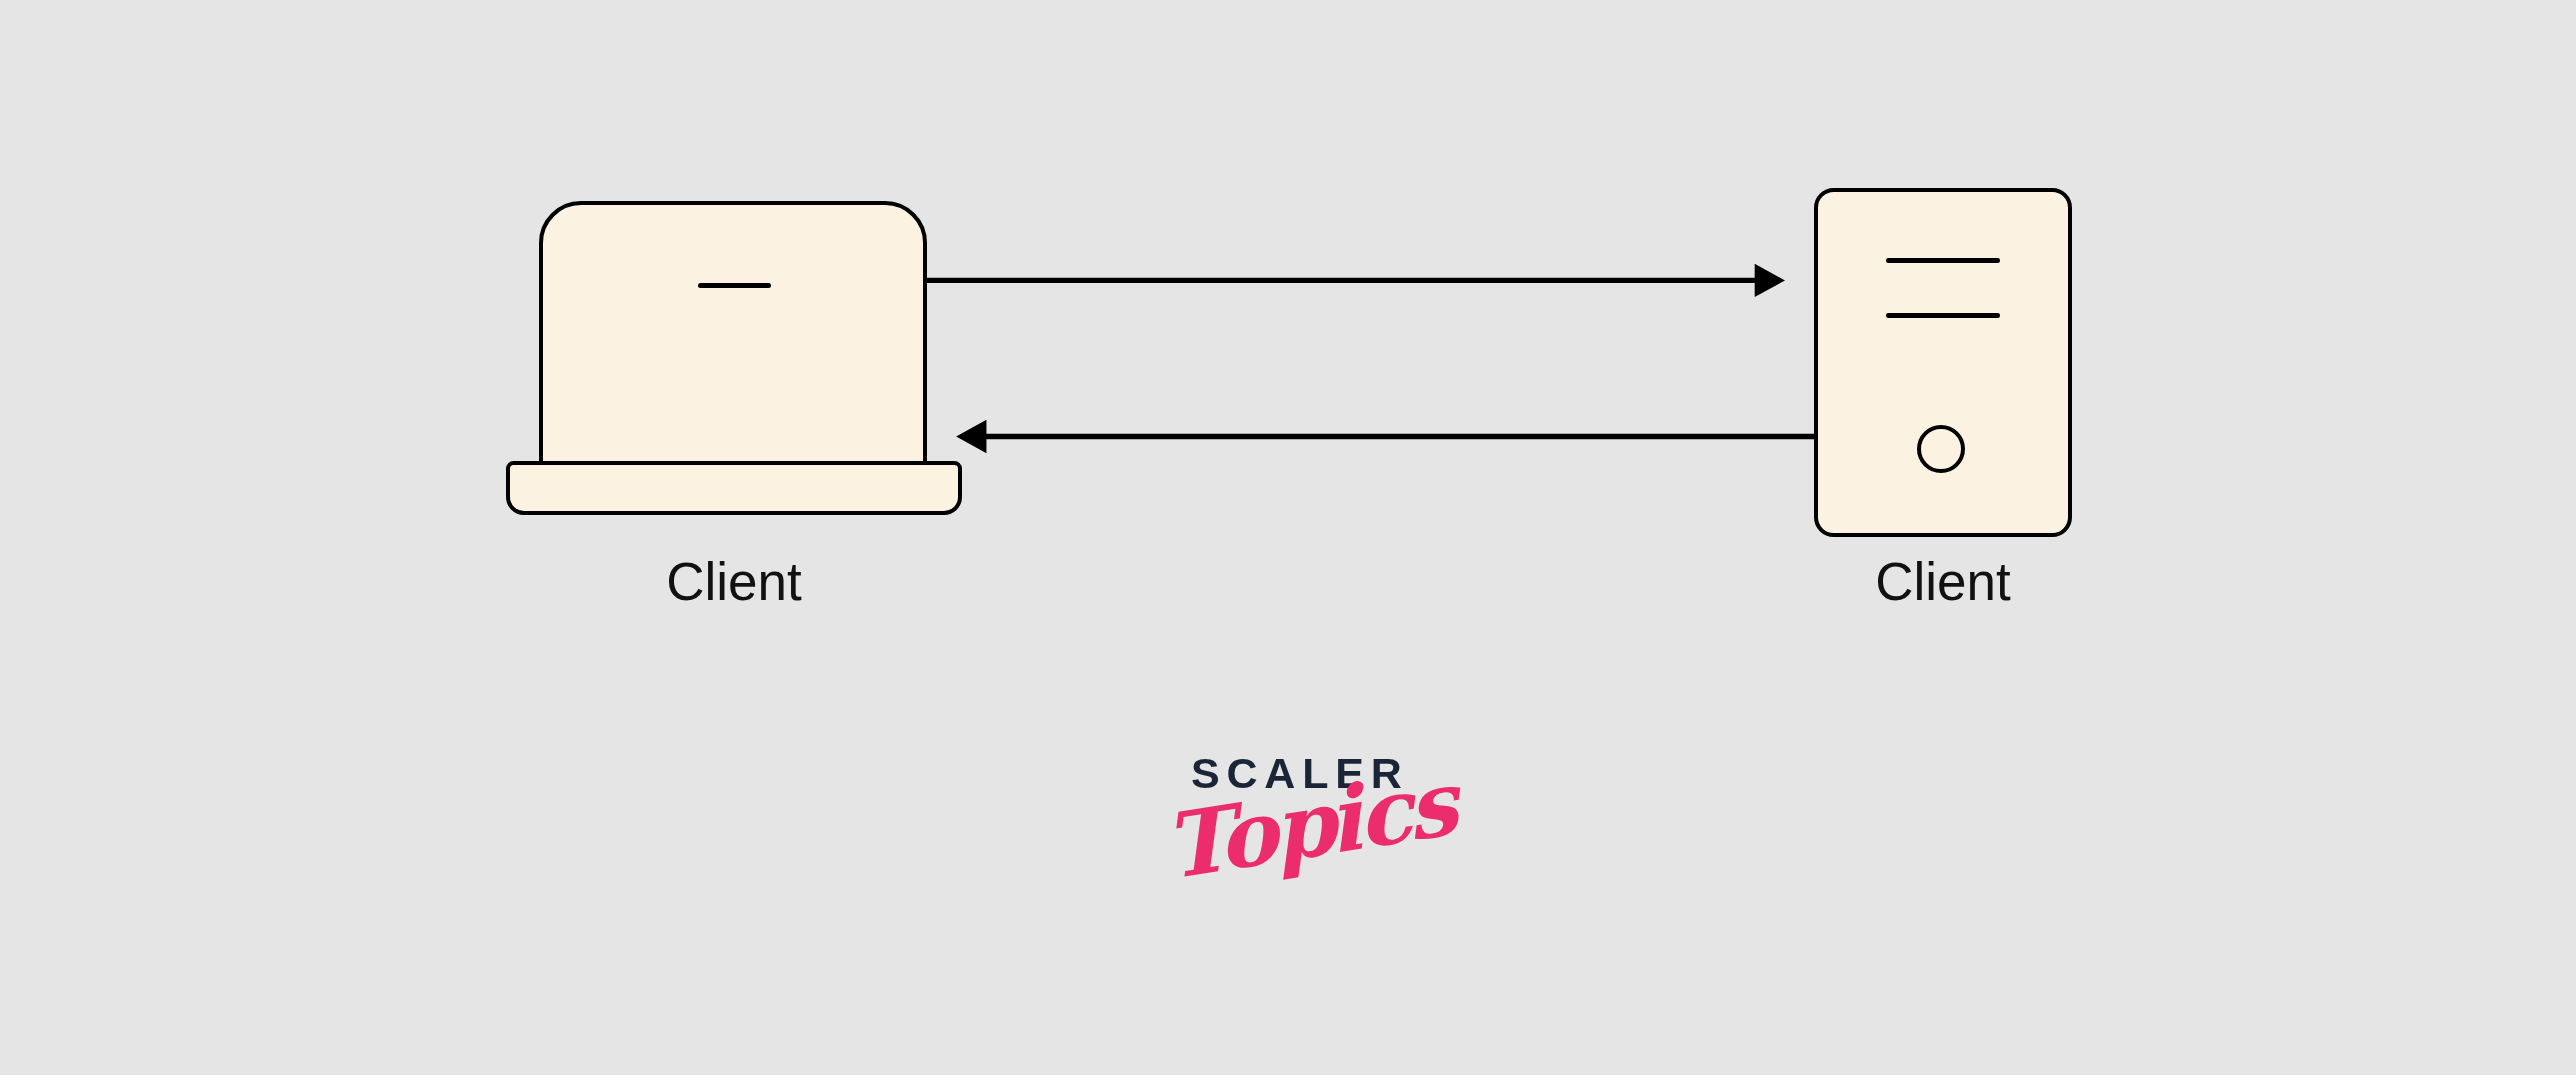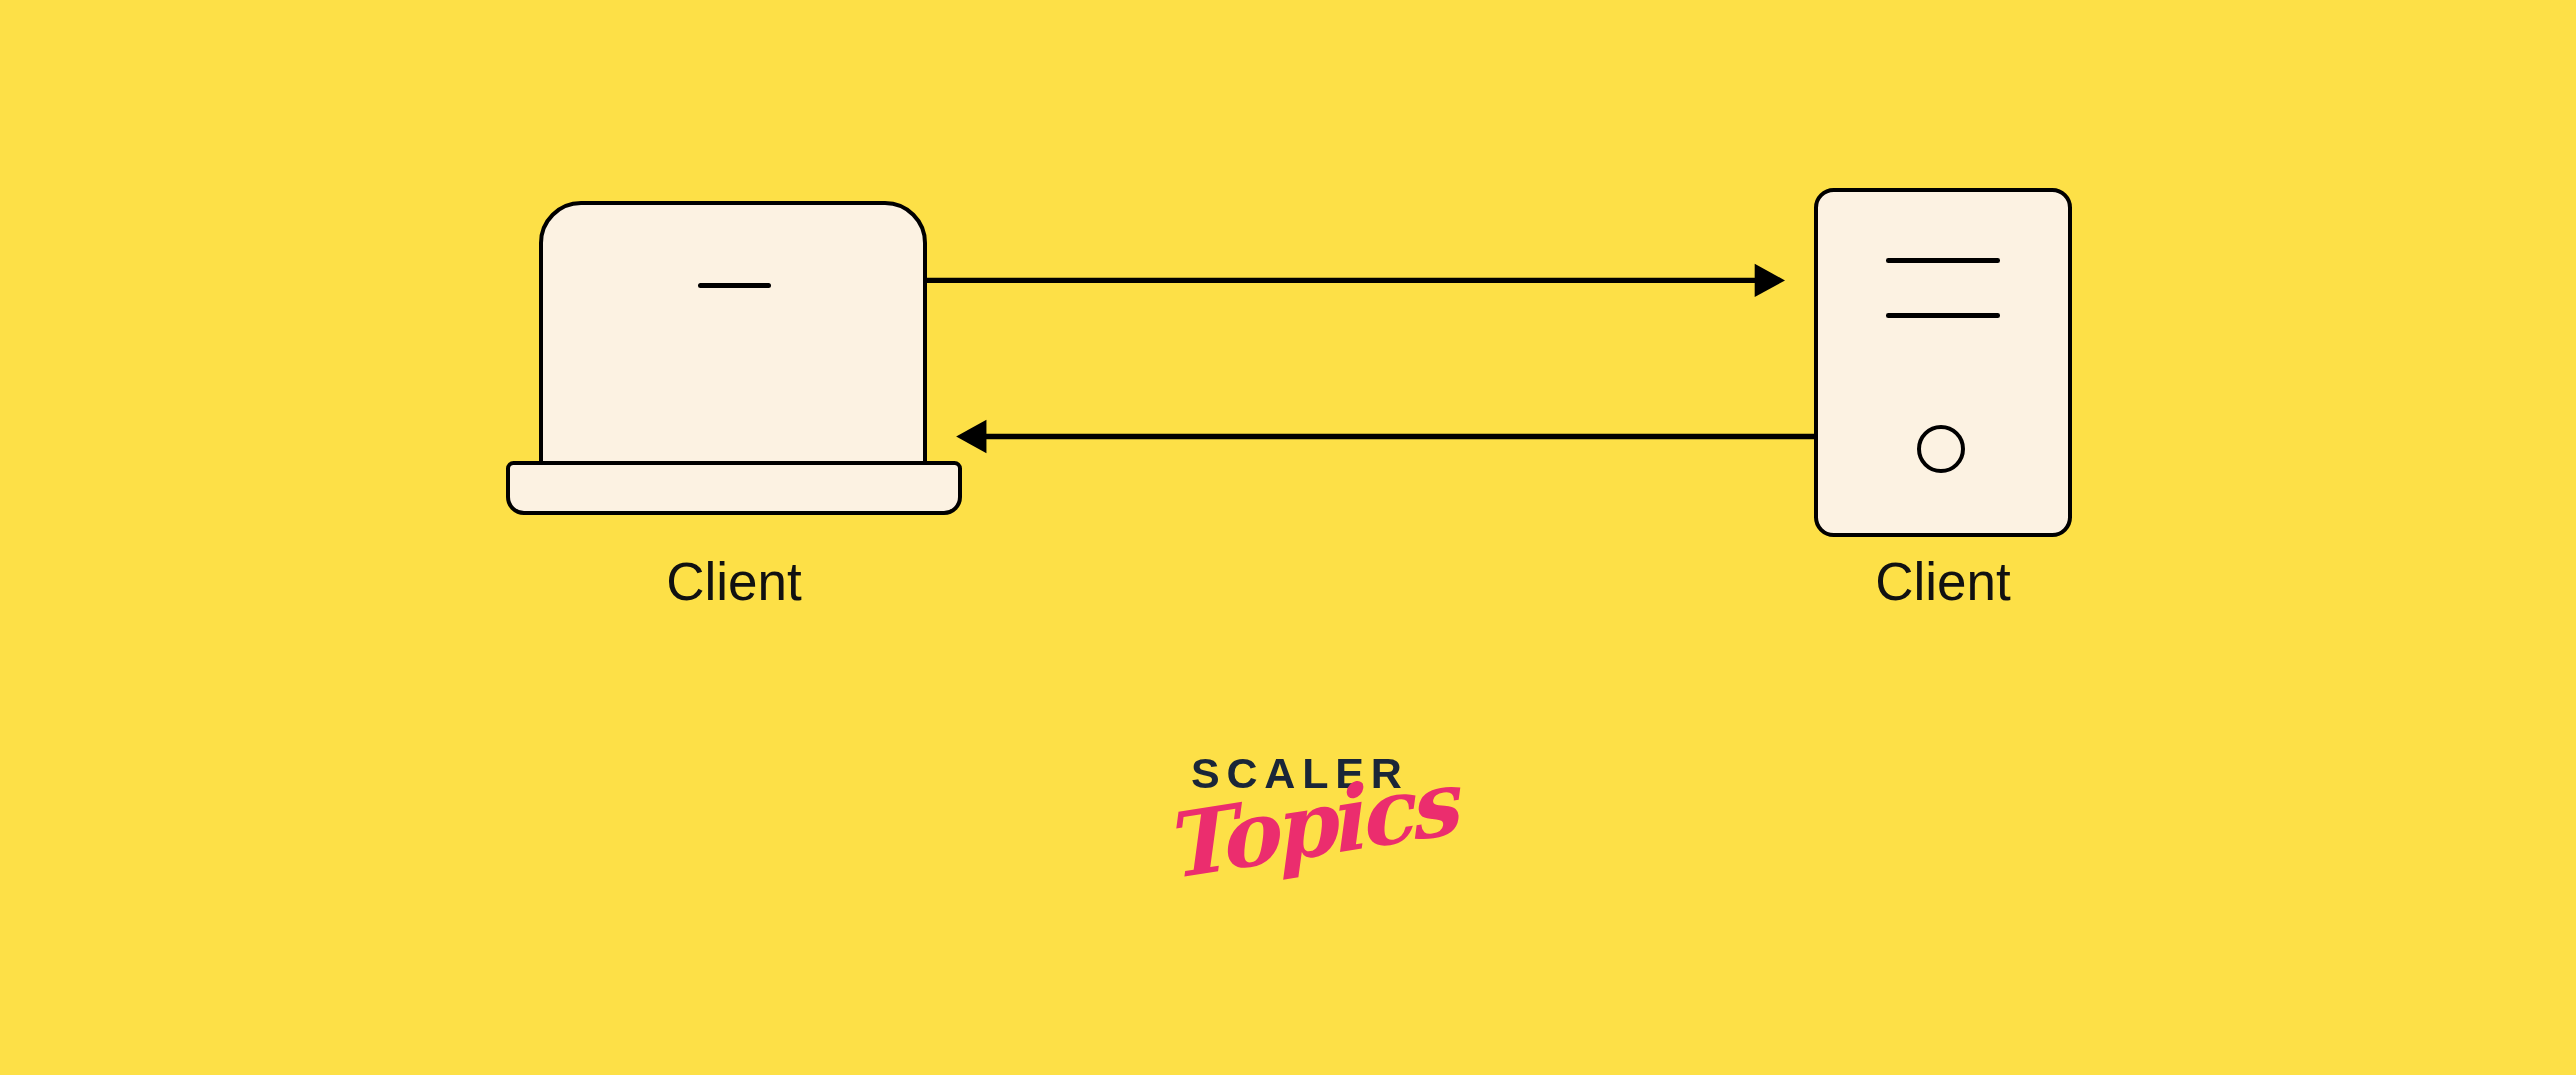--- a/index.html
+++ b/index.html
@@ -5,21 +5,21 @@
   html, body {
     margin: 0;
     padding: 0;
     background: #ffffff;
     font-family: "Liberation Sans", sans-serif;
   }
   .canvas {
     position: relative;
     width: 2576px;
     height: 1076px;
-    background: #fde047;
+    background: #e5e5e5;
     overflow: hidden;
   }
   .shape {
     position: absolute;
     box-sizing: border-box;
     border: 4.5px solid #000000;
     background: #FCF2E2;
   }
   
   .laptop-screen {

